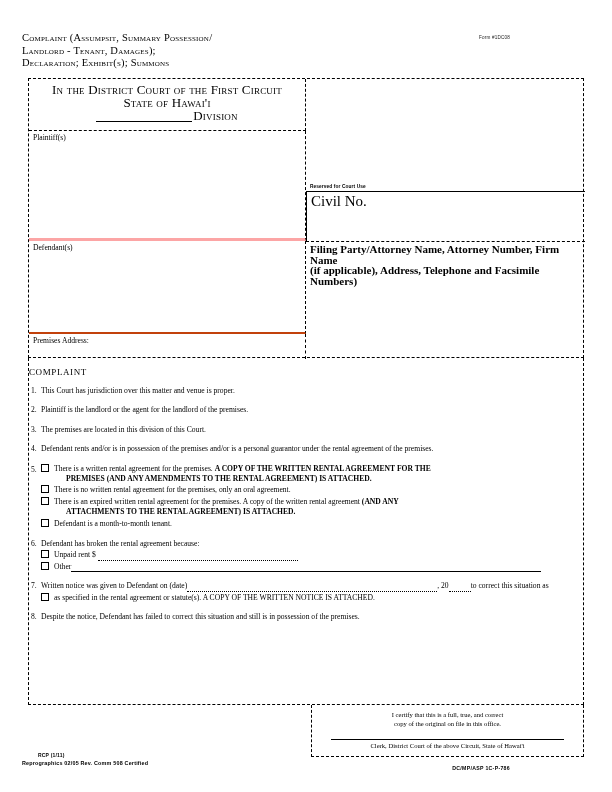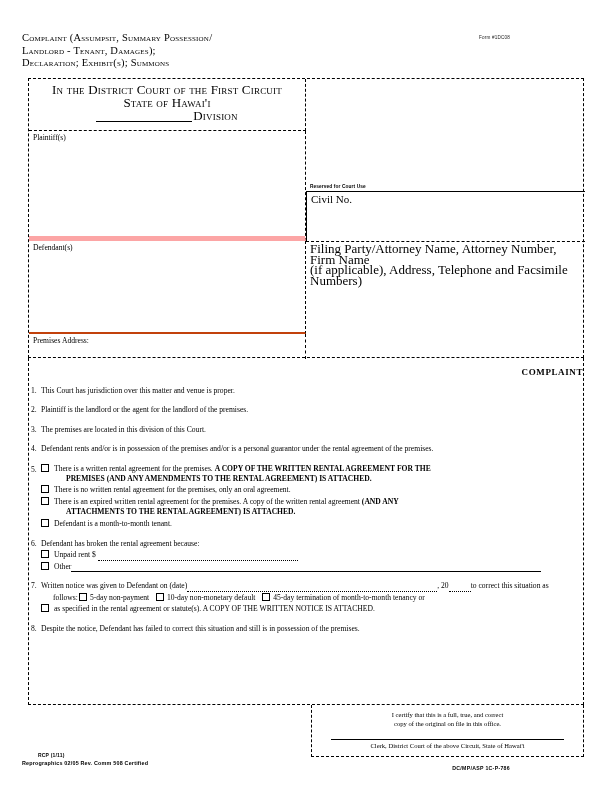--- a/index.html
+++ b/index.html
@@ -86,21 +86,21 @@
     vertical-align: bottom;
     margin-right: 1px;
   }
 
   .party-plaintiff {
     position: absolute;
     left: 0; top: 52px;
     width: 277px;
     height: 110px;
     border-right: 1px dashed #000;
-    border-bottom: 5px solid #fca5a5;
+    border-bottom: 3px solid #fca5a5;
     box-sizing: border-box;
   }
   .party-defendant {
     position: absolute;
     left: 0; top: 162px;
     width: 277px;
     height: 93px;
     border-right: 1px dashed #000;
     border-bottom: 2px solid #c2410c;
     box-sizing: border-box;
@@ -138,56 +138,56 @@
     position: absolute;
     left: 0;
     top: 8px;
     width: 279px;
     height: 50px;
     border-top: 1px solid #000;
     border-left: 1px solid #000;
     box-sizing: border-box;
   }
   .civil-no-label {
-    font-size: 11px;
+    font-size: 15px;
     padding: 1px 0 0 4px;
   }
   .filing-box {
     position: absolute;
     left: 277px;
     top: 162px;
     width: 279px;
     height: 118px;
     border-top: 1px dashed #000;
     box-sizing: border-box;
     padding: 2px 3px 0 4px;
   }
   .filing-line {
-    font-size: 13px;
+    font-size: 11px;
     line-height: 10.5px;
+    font-weight: bold;
   }
 
   
   .body-box {
     position: absolute;
     left: 28px;
     top: 358px;
     width: 556px;
     height: 347px;
     border-left: 1px dashed #000;
     border-right: 1px dashed #000;
     border-bottom: 1px dashed #000;
     box-sizing: border-box;
   }
   .complaint-title {
-    text-align: right;
+    text-align: left;
     font-size: 9px;
     letter-spacing: 0.6px;
     padding-top: 9px;
-    font-weight: bold;
   }
   .para {
     position: relative;
     font-size: 7.6px;
     line-height: 10.4px;
     padding-left: 12px;
     margin-top: 9px;
   }
   .para .num {
     position: absolute;
@@ -409,23 +409,20 @@
       <span class="cb-text"><span>Unpaid rent $</span> <span class="line-dotted" style="width:200px"></span></span>
     </div>
     <div class="cb-row sub">
       <span class="cb"></span>
       <span class="cb-text"><span>Other</span><span class="line-solid" style="width:470px"></span></span>
     </div>
 
     <div class="para">
       <span class="num">7.</span>
       <span><span>Written notice was given to Defendant on (date)</span><span class="line-dotted" style="width:250px"></span><span>, 20</span><span class="line-dotted" style="width:22px"></span><span>to correct this situation as</span></span>
-      <div style="padding-left:12px; margin-top:1px;">
-        <span>follows:</span><span class="cb-inline"></span><span>5-day non-payment</span>&nbsp;&nbsp;&nbsp;<span class="cb-inline"></span><span>10-day non-monetary default</span>&nbsp;&nbsp;&nbsp;<span class="cb-inline"></span><span>45-day termination of month-to-month tenancy or</span>
-      </div>
       <div class="cb-row sub" style="padding-left:13px; margin-top:1px;">
         <span class="cb" style="left:0px;"></span>
         <span class="cb-text"><span>as specified in the rental agreement or statute(s). </span><span>A COPY OF THE WRITTEN NOTICE IS ATTACHED.</span></span>
       </div>
     </div>
 
     <div class="para">
       <span class="num">8.</span>
       <span>Despite the notice, Defendant has failed to correct this situation and still is in possession of the premises.</span>
     </div>

